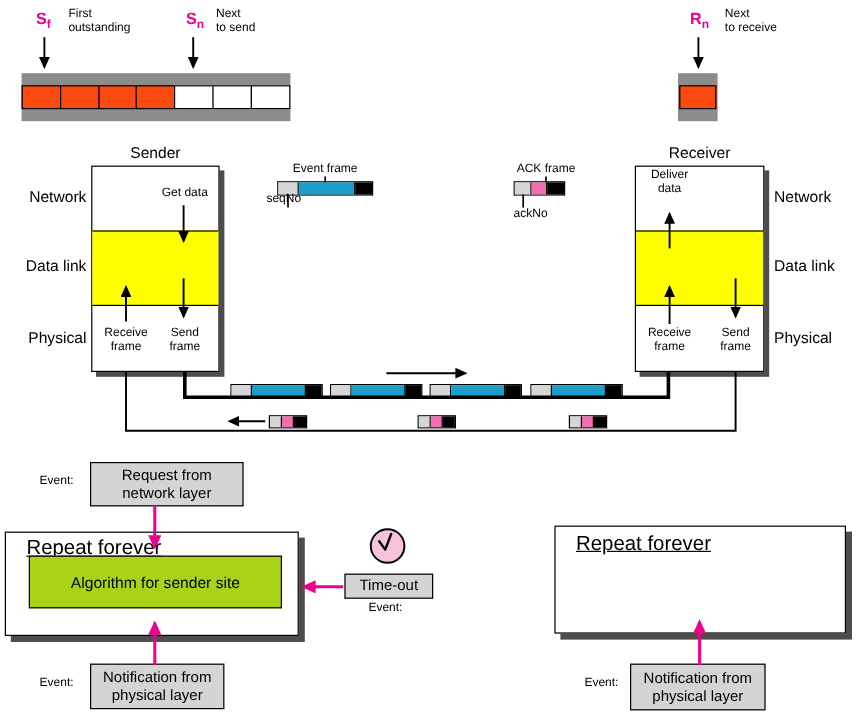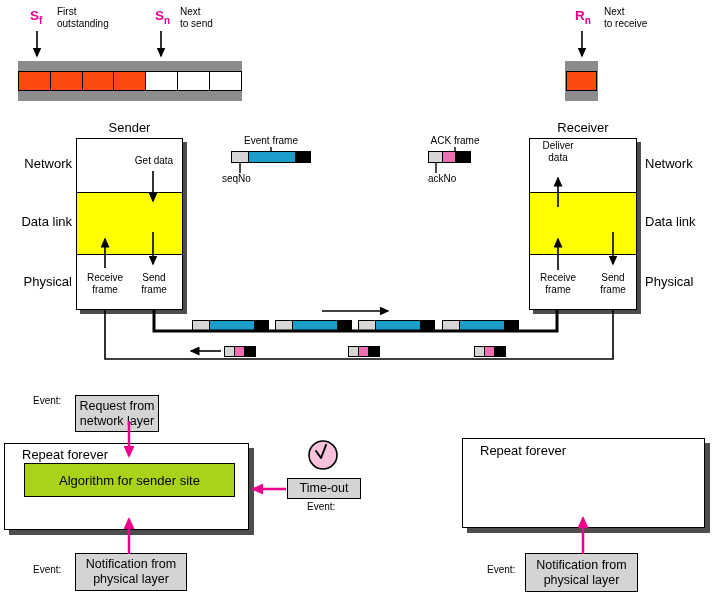--- a/index.html
+++ b/index.html
@@ -33,21 +33,21 @@
   .seg-cyan{background:var(--frame-cyan);}
   .seg-pink{background:var(--frame-pink);}
   .seg-black{background:#000;}
   .gbox{position:absolute;background:var(--event-box-gray);border:1.5px solid #000;box-sizing:border-box;
         display:flex;align-items:center;justify-content:center;text-align:center;
         font-size:12.5px;line-height:1.2;white-space:pre-line;}
   .rbox{position:absolute;background:#fff;border:1.6px solid #000;box-sizing:border-box;
         box-shadow:5px 5px 0 var(--shadow-gray);}
   .algo{position:absolute;background:var(--algo-green);border:1.6px solid #000;box-sizing:border-box;
         display:flex;align-items:center;justify-content:center;font-size:13px;}
-  .repeatlbl{position:absolute;font-size:13px;}
+  .repeatlbl{position:absolute;font-size:17px;text-decoration:underline;}
   .overlay{position:absolute;left:0;top:0;pointer-events:none;}
   .ln-b{stroke:#000;fill:none;}
   .ln-m{stroke:var(--magenta);fill:none;}
 </style>
 </head>
 <body>
 
 <div class="stage">
 
   <span class="sublabel" style="left:30px;top:8px"><span>S</span><sub>f</sub></span>
@@ -101,21 +101,21 @@
 frame</div>
   <div class="cap ctr" style="left:591px;top:272px;width:44px">Send
 frame</div>
 
   <div class="cap ctr" style="left:231px;top:135px;width:80px">Event frame</div>
   <div class="fbar" style="left:231px;top:151px;width:80px;height:12px">
       <span class="seg seg-gray" style="width: 22%;"></span>
       <span class="seg seg-cyan" style="width: 60%;"></span>
       <span class="seg seg-black" style="width: 18%;"></span>
     </div>
-  <div class="cap" style="left:222px;top:173px">seqNo</div>
+  <div class="cap" style="left:222px;top:160px">seqNo</div>
   <div class="cap ctr" style="left:420px;top:135px;width:70px">ACK frame</div>
   <div class="fbar" style="left:428px;top:151px;width:43px;height:12px">
       <span class="seg seg-gray" style="width: 33%;"></span>
       <span class="seg seg-pink" style="width: 34%;"></span>
       <span class="seg seg-black" style="width: 33%;"></span>
     </div>
   <div class="cap" style="left:428px;top:173px">ackNo</div>
 
   <div class="abs" id="transit" style="left:0;top:0">
       <div class="fbar" style="left: 192px; top: 320px; width: 77px; height: 11px;">
@@ -149,25 +149,25 @@
         <span class="seg seg-black" style="width: 33%;"></span>
       </div>
       <div class="fbar" style="left: 474px; top: 346px; width: 32px; height: 11px;">
         <span class="seg seg-gray" style="width: 33%;"></span>
         <span class="seg seg-pink" style="width: 34%;"></span>
         <span class="seg seg-black" style="width: 33%;"></span>
       </div>
     </div>
 
   <div class="cap" style="left:33px;top:395px">Event:</div>
-  <div class="gbox" style="left:75px;top:395px;width:84px;height:37px">Request from
+  <div class="gbox" style="left:75px;top:385px;width:128px;height:37px">Request from
 network layer</div>
   <div class="rbox" style="left:4px;top:443px;width:245px;height:87px"></div>
   <div class="repeatlbl" style="left:22px;top:447px">Repeat forever</div>
-  <div class="algo" style="left:24px;top:463px;width:211px;height:34px">Algorithm for sender site</div>
+  <div class="algo" style="left:24px;top:463px;width:211px;height:44px">Algorithm for sender site</div>
   <div class="cap" style="left:33px;top:564px">Event:</div>
   <div class="gbox" style="left:75px;top:553px;width:112px;height:38px">Notification from
 physical layer</div>
 
   <div class="gbox" style="left:287px;top:478px;width:74px;height:21px">Time-out</div>
   <div class="cap" style="left:307px;top:501px">Event:</div>
 
   <div class="rbox" style="left:462px;top:438px;width:243px;height:90px"></div>
   <div class="repeatlbl" style="left:480px;top:443px">Repeat forever</div>
   <div class="cap" style="left:487px;top:564px">Event:</div>

